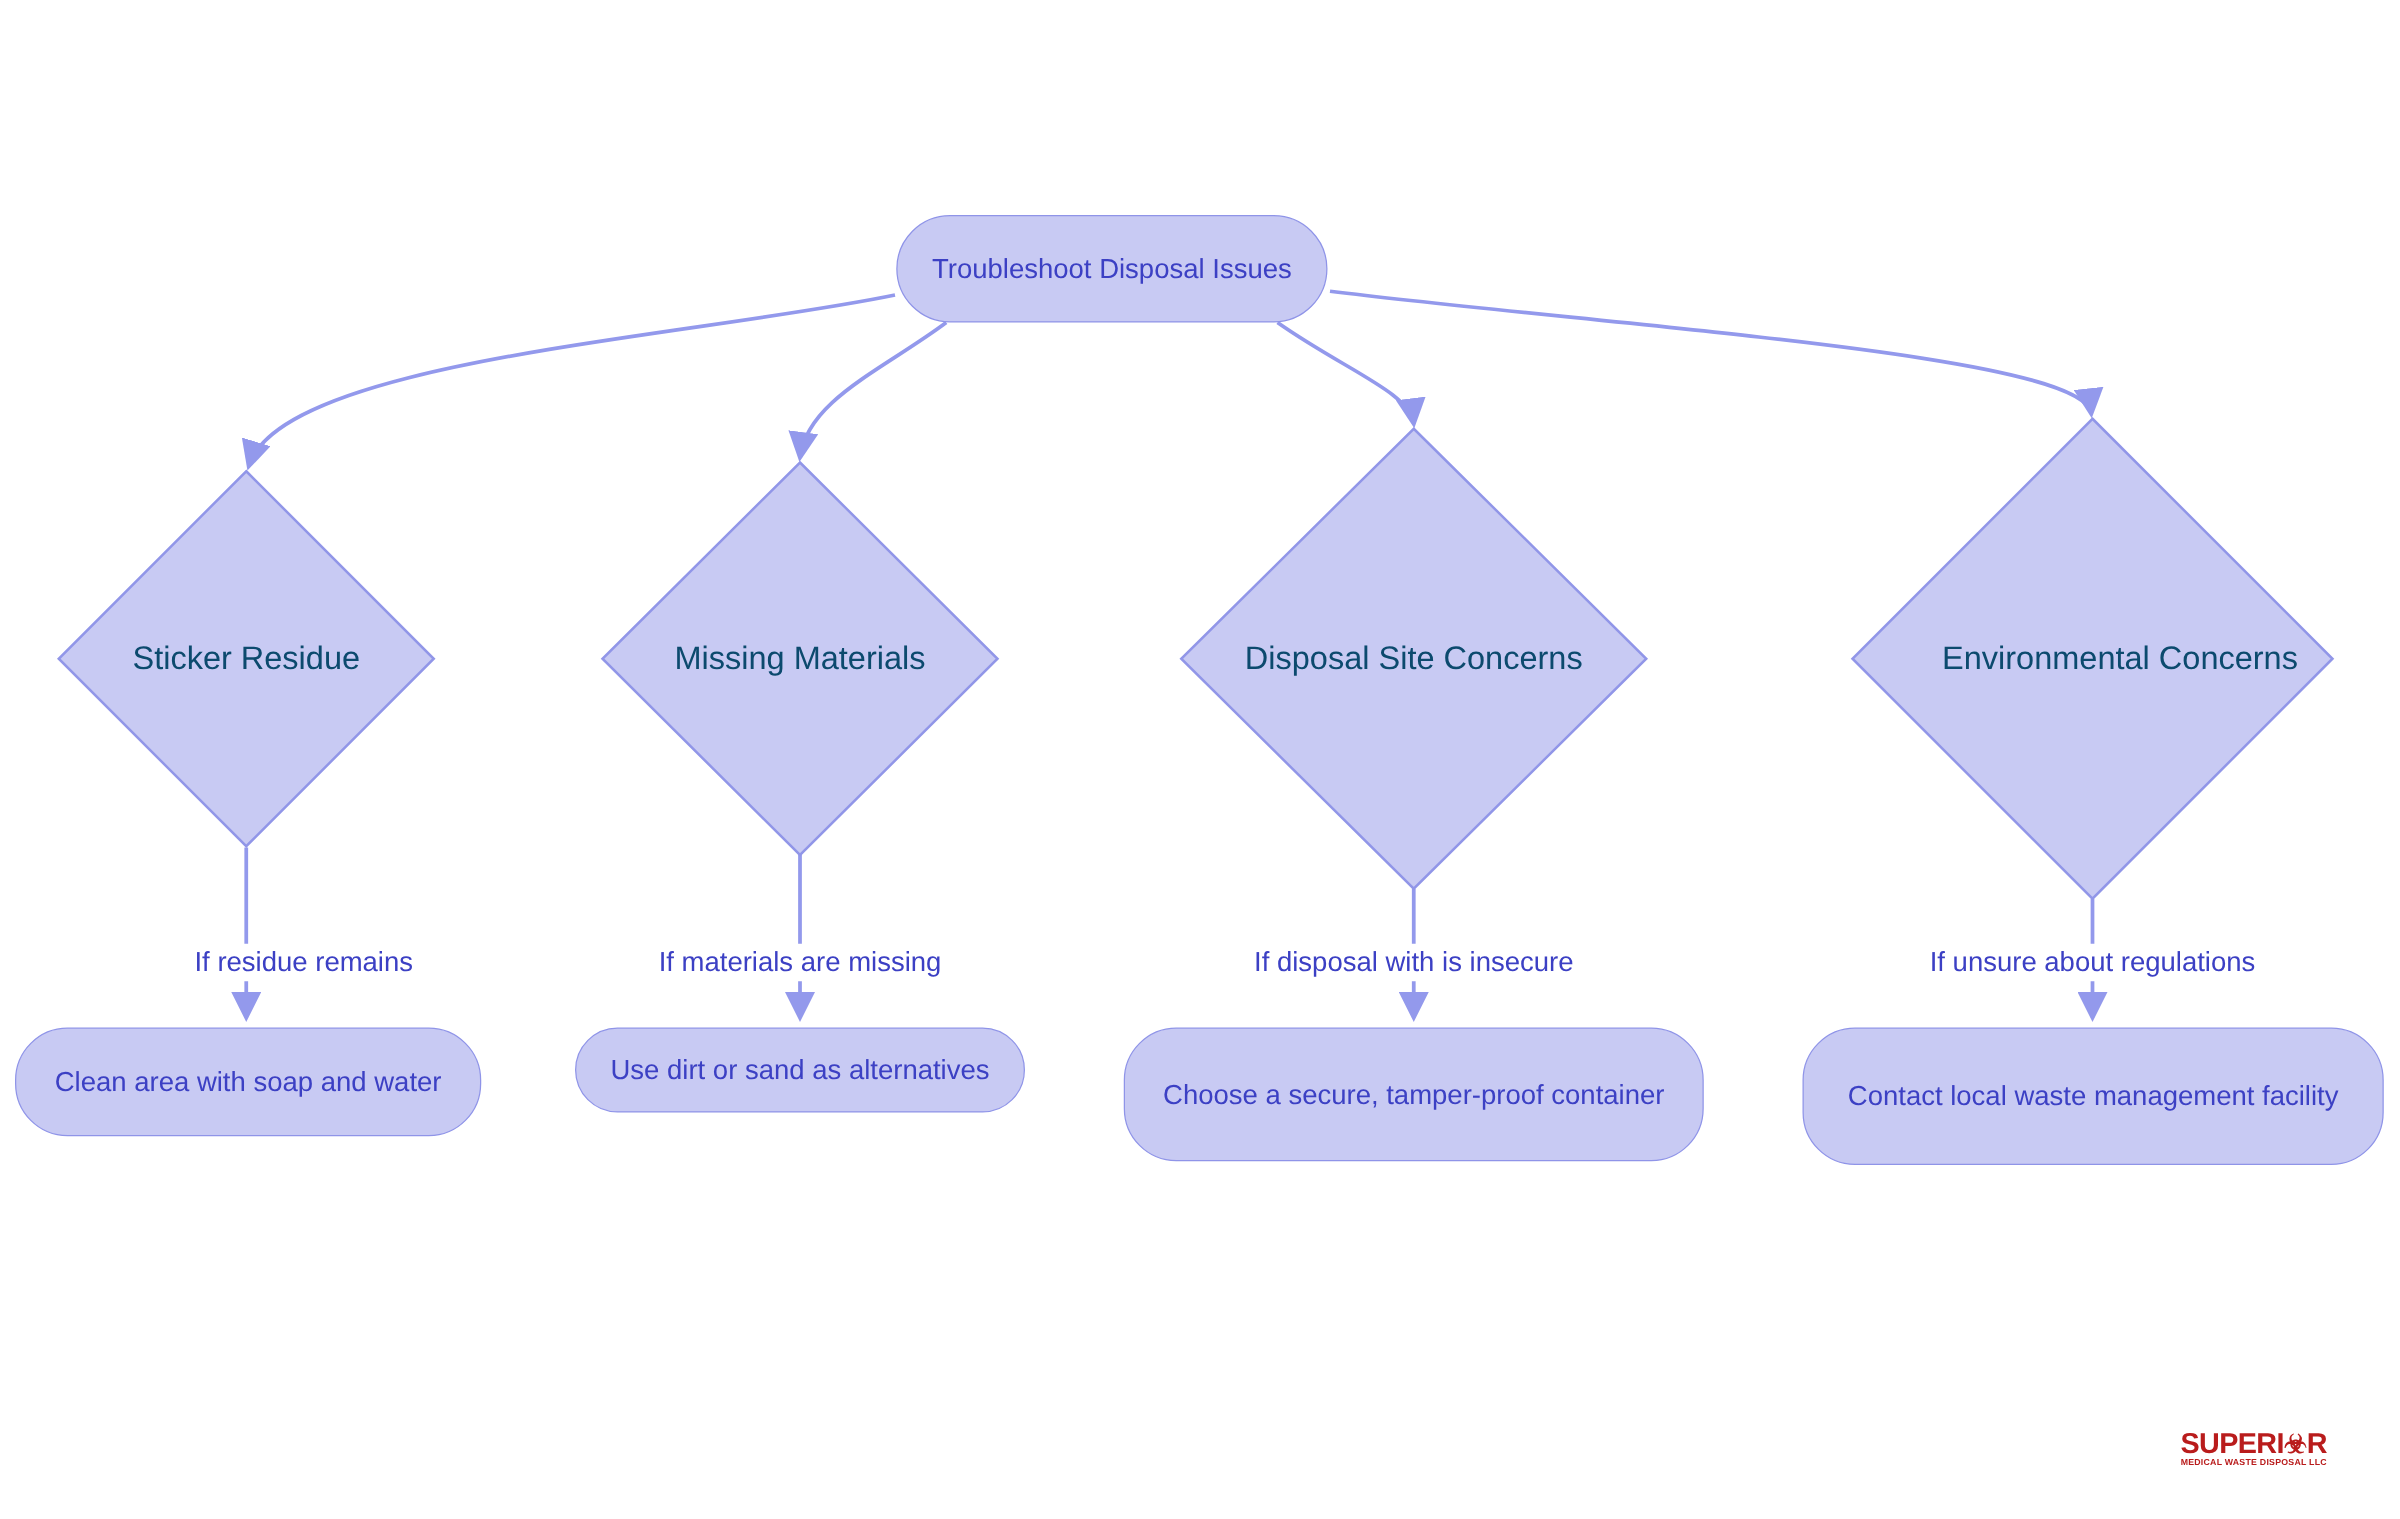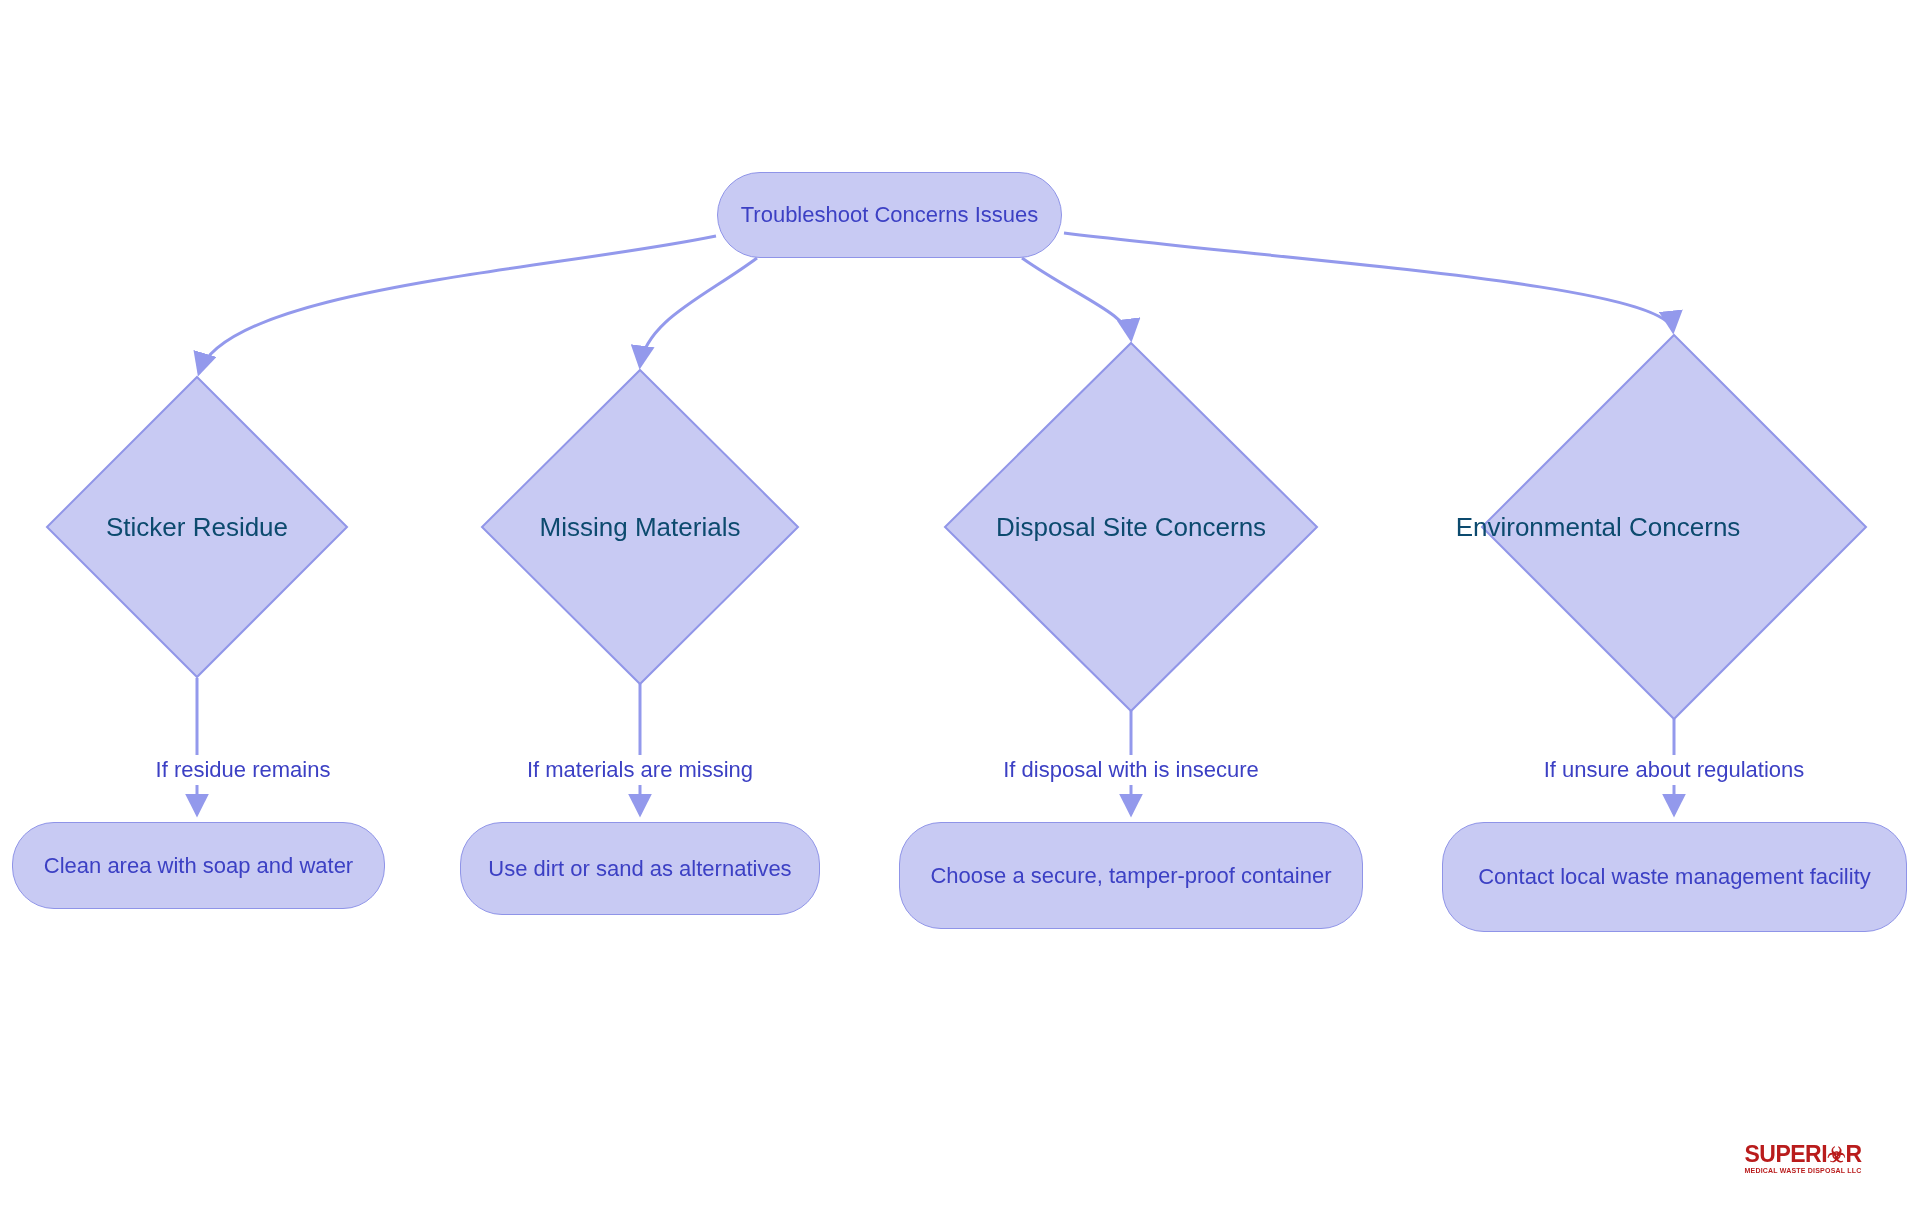--- a/index.html
+++ b/index.html
@@ -98,37 +98,37 @@
     <path d="M 1131 711 L 1131 814" fill="none" stroke="#9399ec" stroke-width="3" marker-end="url(#arrow)"></path>
     <path d="M 1674 719 L 1674 814" fill="none" stroke="#9399ec" stroke-width="3" marker-end="url(#arrow)"></path>
 
     <polygon points="197,377 347,527 197,677 47,527" fill="#c8caf3" stroke="#9196e8" stroke-width="2"></polygon>
     <polygon points="640,370 798,527 640,684 482,527" fill="#c8caf3" stroke="#9196e8" stroke-width="2"></polygon>
     <polygon points="1131,343 1317,527 1131,711 945,527" fill="#c8caf3" stroke="#9196e8" stroke-width="2"></polygon>
     <polygon points="1674,335 1866,527 1674,719 1482,527" fill="#c8caf3" stroke="#9196e8" stroke-width="2"></polygon>
   </svg>
 
   <div class="node pill" style="left:717px; top:172px; width:345px; height:86px;">
-    <span>Troubleshoot Concerns Issues</span>
+    <span>Troubleshoot Disposal Issues</span>
   </div>
 
   <div class="diamond-label" style="left:197px; top:527px;">Sticker Residue</div>
   <div class="diamond-label" style="left:640px; top:527px;">Missing Materials</div>
   <div class="diamond-label" style="left:1131px; top:527px;">Disposal Site Concerns</div>
-  <div class="diamond-label" style="left:1598px; top:527px;">Environmental Concerns</div>
+  <div class="diamond-label" style="left:1696px; top:527px;">Environmental Concerns</div>
 
   <div class="edge-label" style="left:211px; top:770px;margin-left:32px;">If residue remains</div>
   <div class="edge-label" style="left:640px; top:770px;">If materials are missing</div>
   <div class="edge-label" style="left:1131px; top:770px;">If disposal with is insecure</div>
   <div class="edge-label" style="left:1674px; top:770px;">If unsure about regulations</div>
 
   <div class="node pill" style="left:12px; top:822px; width:373px; height:87px; border-radius:42px;">
     <span>Clean area with soap and water</span>
   </div>
-  <div class="node pill" style="left:460px; top:822px; width:360px; height:93px; border-radius:42px;">
+  <div class="node pill" style="left:460px; top:822px; width:360px; height:68px; border-radius:42px;">
     <span>Use dirt or sand as alternatives</span>
   </div>
   <div class="node pill" style="left:899px; top:822px; width:464px; height:107px; border-radius:42px;">
     <span>Choose a secure, tamper-proof container</span>
   </div>
   <div class="node pill" style="left:1442px; top:822px; width:465px; height:110px; border-radius:42px;">
     <span>Contact local waste management facility</span>
   </div>
 
   <div id="logo">

